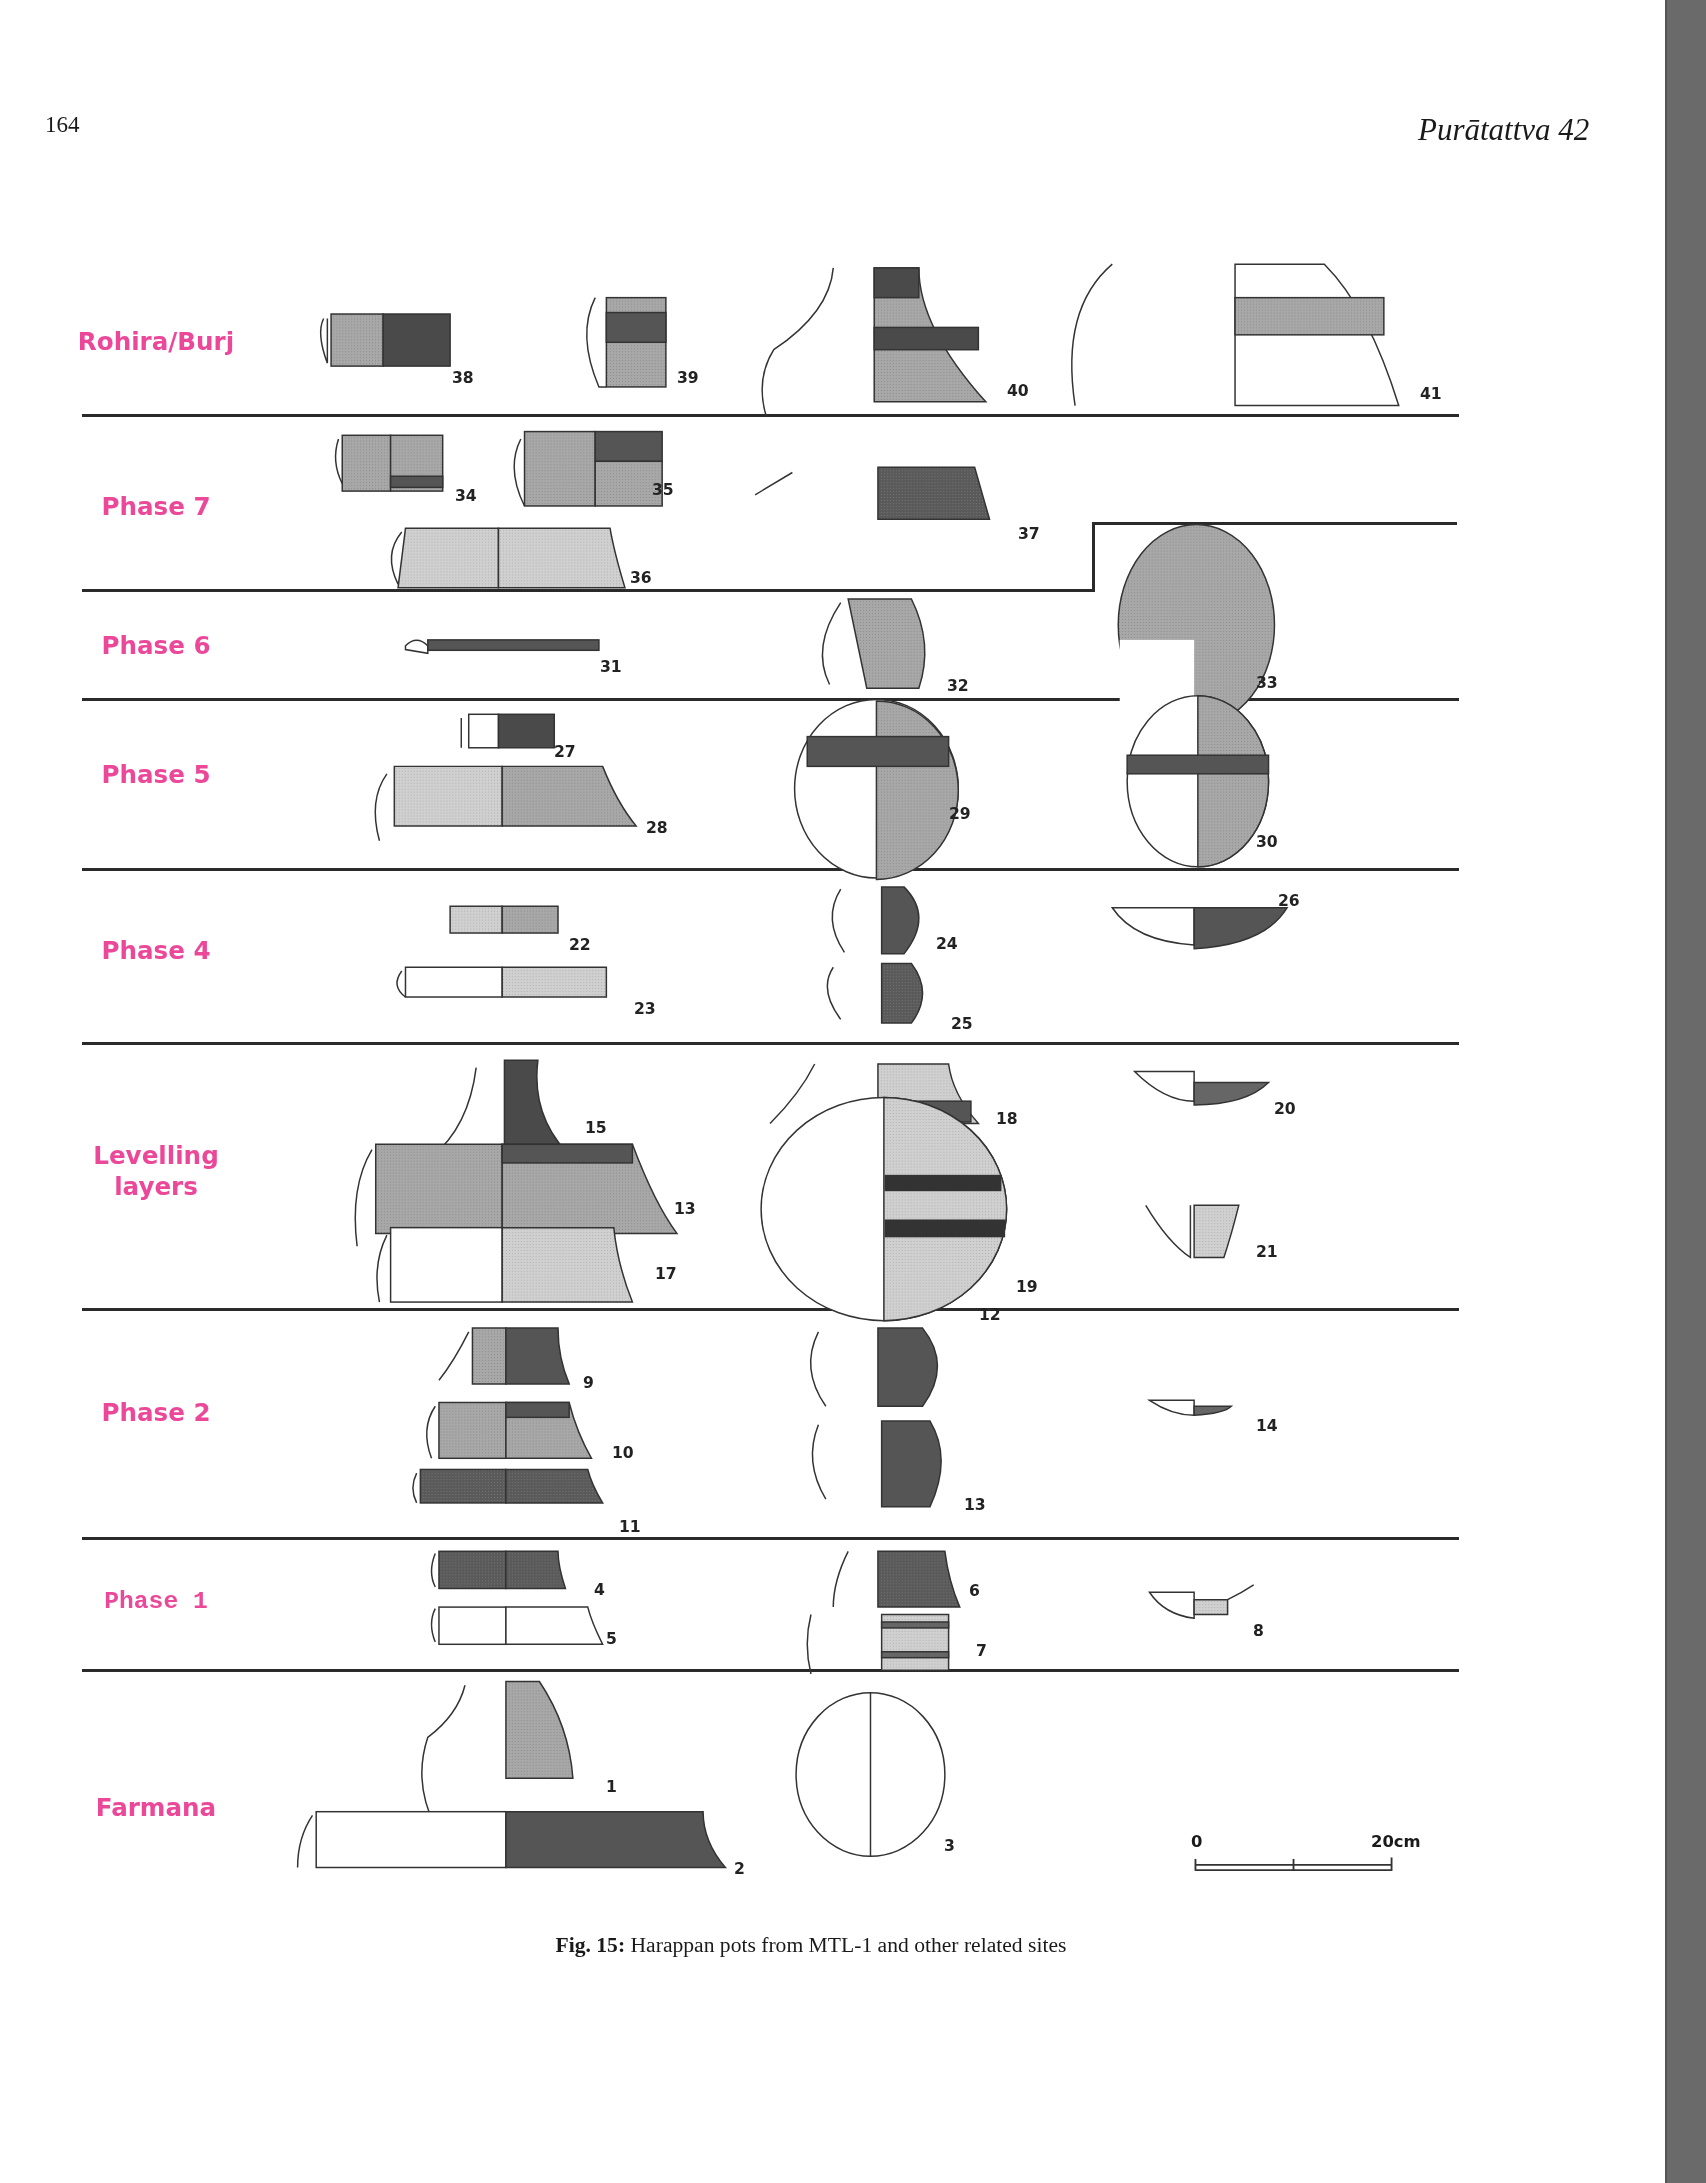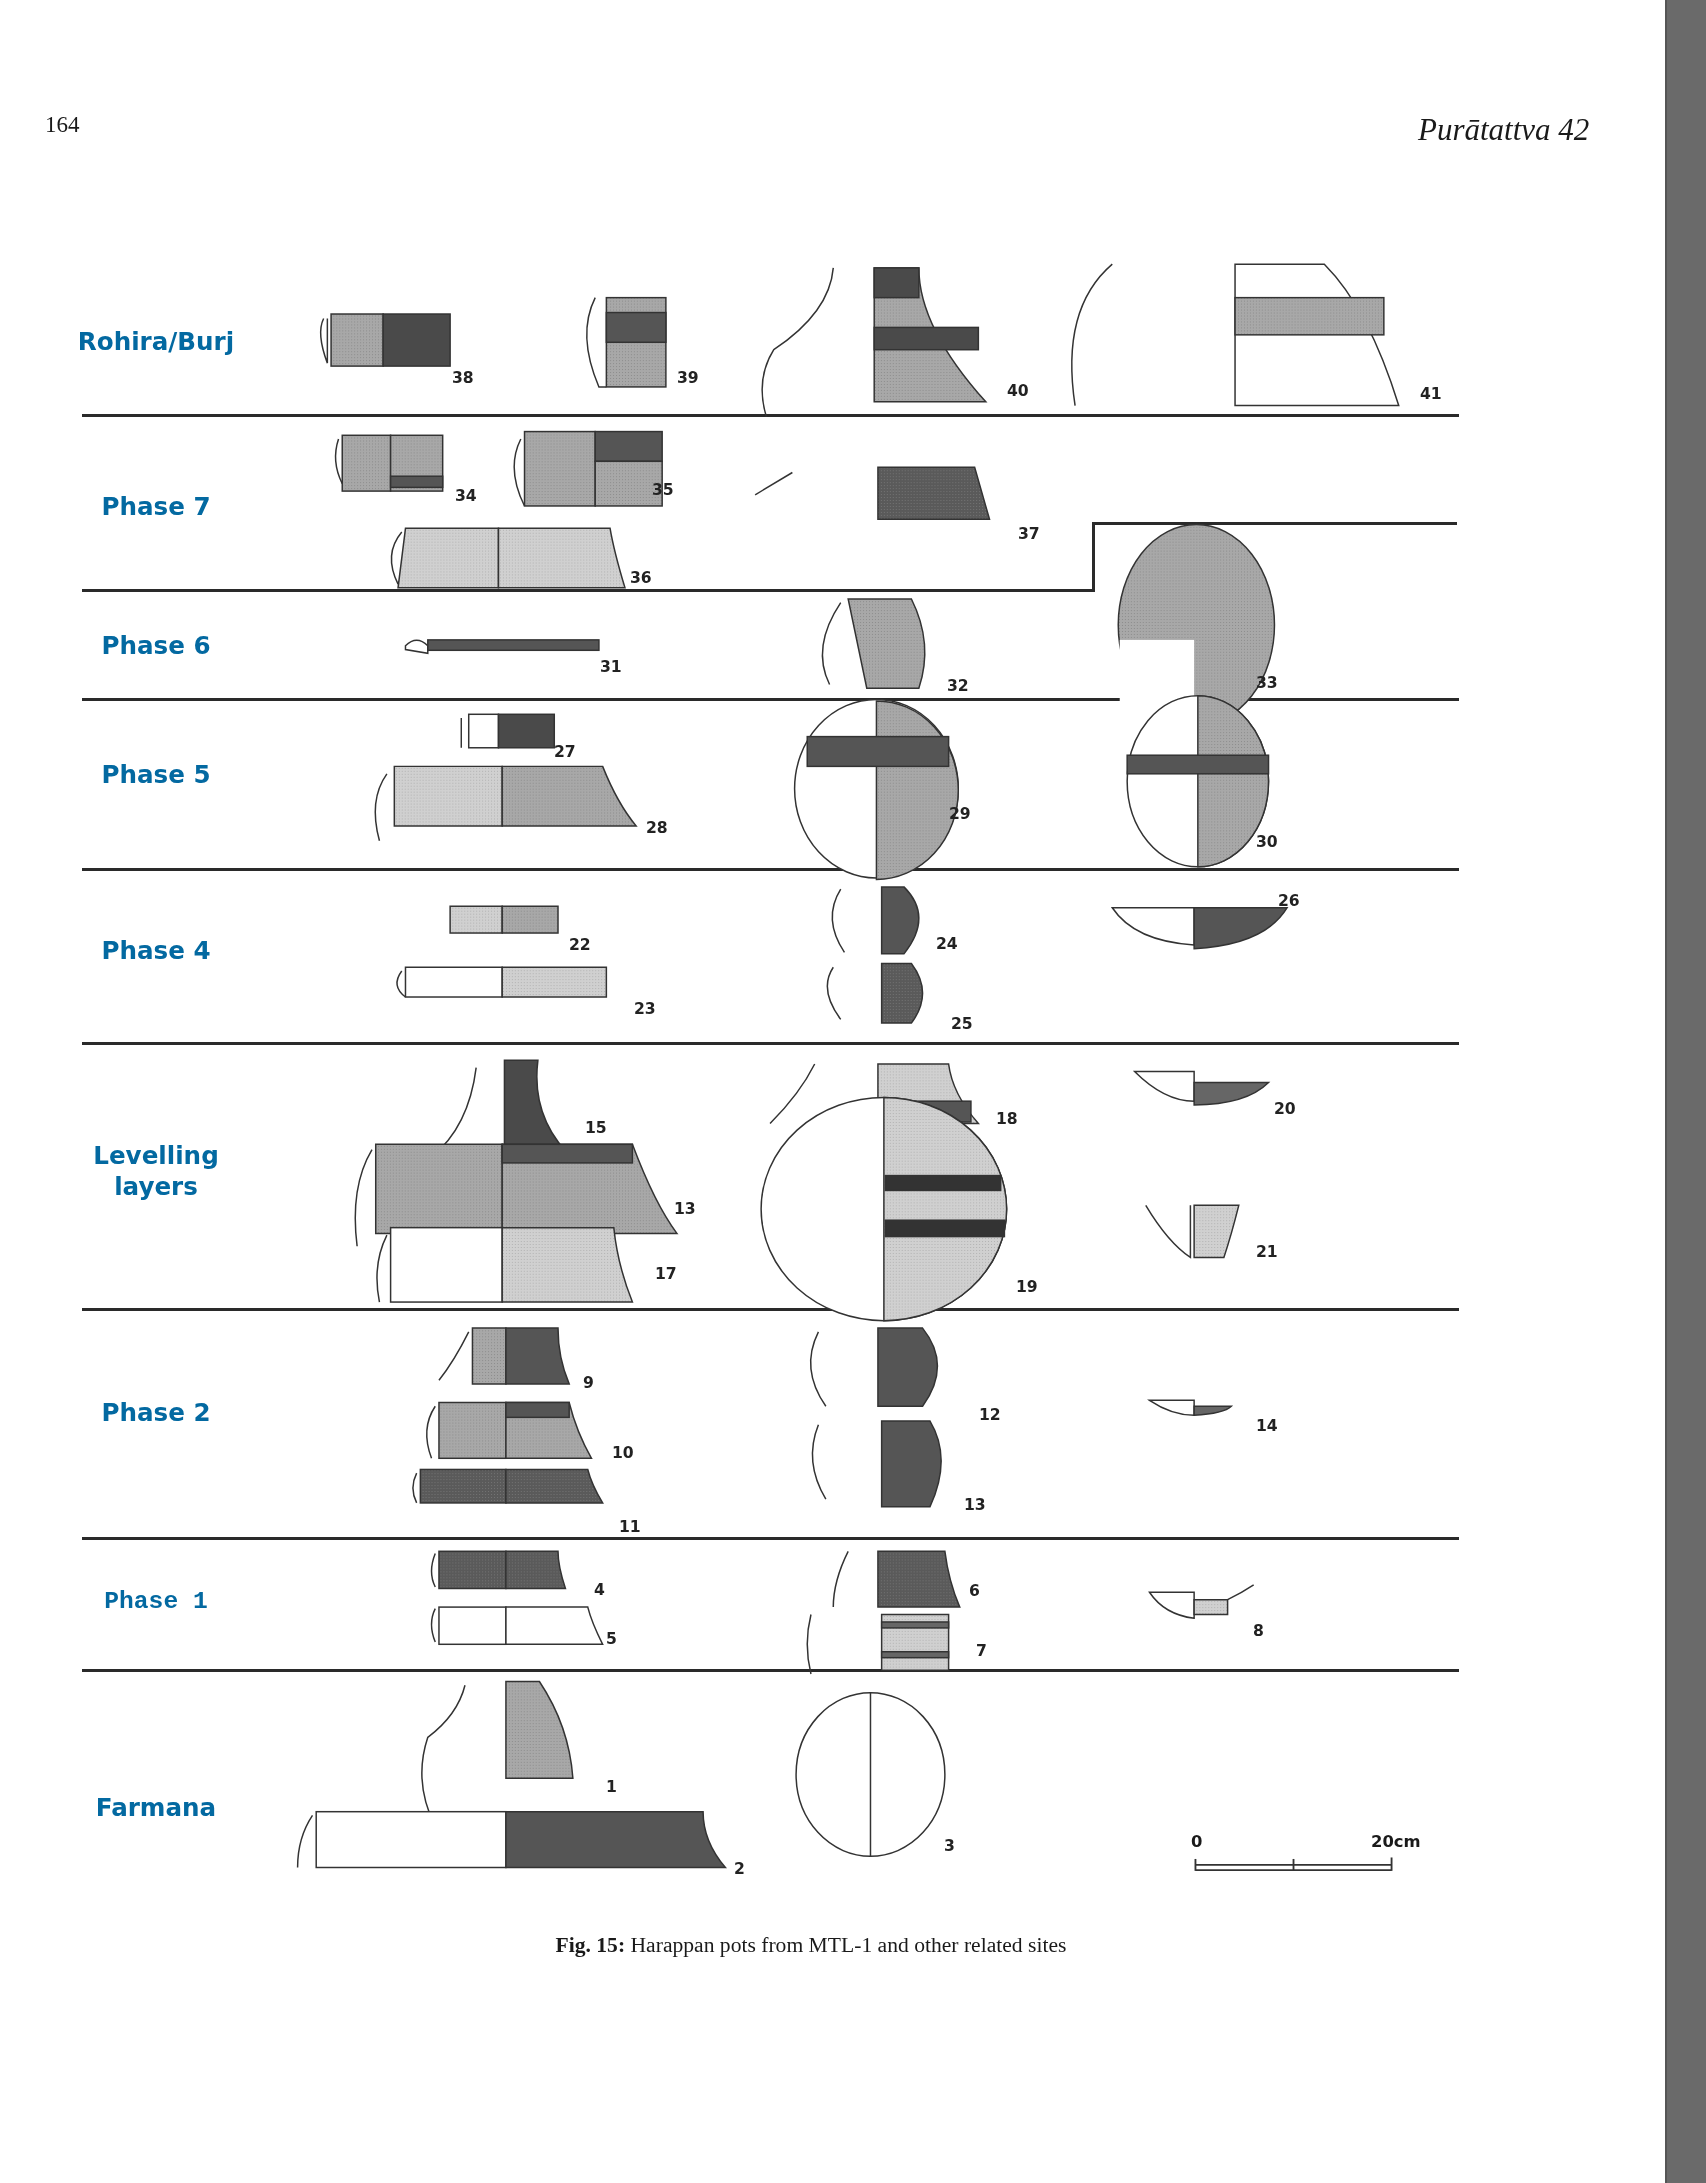--- a/index.html
+++ b/index.html
@@ -1,20 +1,20 @@
 <!DOCTYPE html>
 <html style="font-size:12px"><head>
 <meta charset="utf-8">
 <style>
   html,body{margin:0;padding:0;background:#fff;}
   body{width:1706px;height:2183px;position:relative;overflow:hidden;font-family:"Liberation Serif",serif;color:#1a1a1a;}
   .page-num{position:absolute;left:45px;top:112px;font-size:23px;}
   .journal{position:absolute;left:1418px;top:112px;font-size:31px;font-style:italic;}
   .binding{position:absolute;left:1665px;top:0;width:41px;height:2183px;background:#6a6a6a;border-left:2.2px solid #555;}
-  .rowlabel{position:absolute;font-family:"DejaVu Sans",sans-serif;font-weight:bold;font-size:24.6px;color:#0369a1;text-align:center;width:164px;line-height:31px;}
+  .rowlabel{position:absolute;font-family:"DejaVu Sans",sans-serif;font-weight:bold;font-size:24.6px;color:#ec4899;text-align:center;width:164px;line-height:31px;}
   .hline{position:absolute;height:3px;background:#2a2a2a;}
   .vline{position:absolute;width:3px;background:#2a2a2a;}
   .num{position:absolute;font-family:"DejaVu Sans",sans-serif;font-weight:bold;font-size:15.6px;color:#222;}
   .pot{position:absolute;}
   .caption{position:absolute;left:0;width:1622px;top:1933px;text-align:center;font-size:21.6px;}
   .caption b{font-weight:bold;}
   .scale{position:absolute;left:1191px;top:1832px;width:208px;height:45px;}
   .scale .lbl{position:absolute;font-family:"DejaVu Sans",sans-serif;font-weight:bold;font-size:16.4px;}
 </style>
 </head>
@@ -250,21 +250,21 @@
 <div class="num" style="left:674px;top:1200px;">13</div>
 <div class="num" style="left:655px;top:1265px;">17</div>
 <div class="num" style="left:996px;top:1110px;">18</div>
 <div class="num" style="left:1016px;top:1278px;">19</div>
 <div class="num" style="left:1274px;top:1100px;">20</div>
 <div class="num" style="left:1256px;top:1243px;">21</div>
 
 <div class="num" style="left:583px;top:1374px;">9</div>
 <div class="num" style="left:612px;top:1444px;">10</div>
 <div class="num" style="left:619px;top:1502px;margin-top:16px;">11</div>
-<div class="num" style="left:979px;top:1406px;">12</div>
+<div class="num" style="left:979px;top:1306px;">12</div>
 <div class="num" style="left:964px;top:1496px;">13</div>
 <div class="num" style="left:1256px;top:1417px;">14</div>
 
 <div class="num" style="left:594px;top:1581px;">4</div>
 <div class="num" style="left:606px;top:1630px;">5</div>
 <div class="num" style="left:969px;top:1582px;">6</div>
 <div class="num" style="left:976px;top:1642px;">7</div>
 <div class="num" style="left:1253px;top:1622px;">8</div>
 
 <div class="num" style="left:606px;top:1778px;">1</div>

